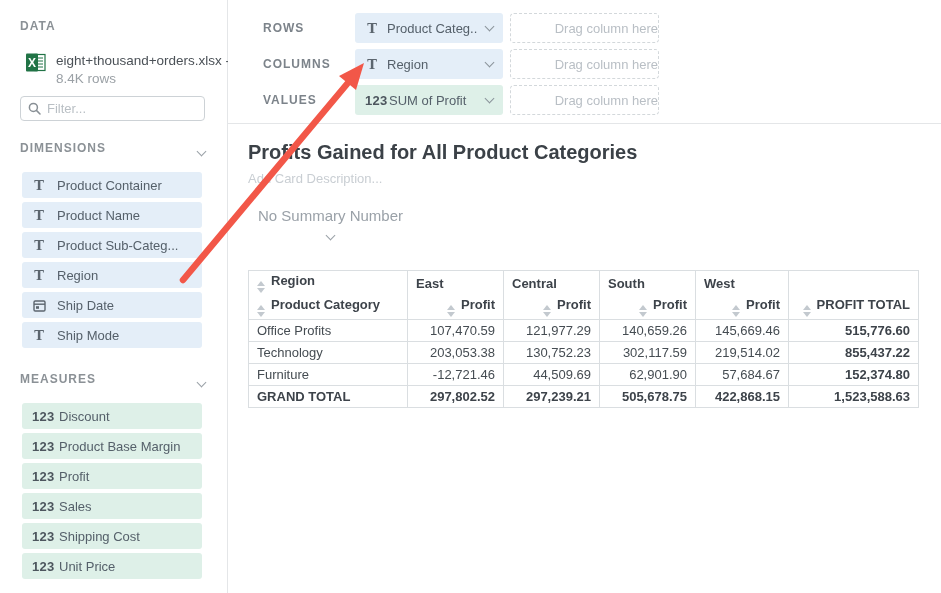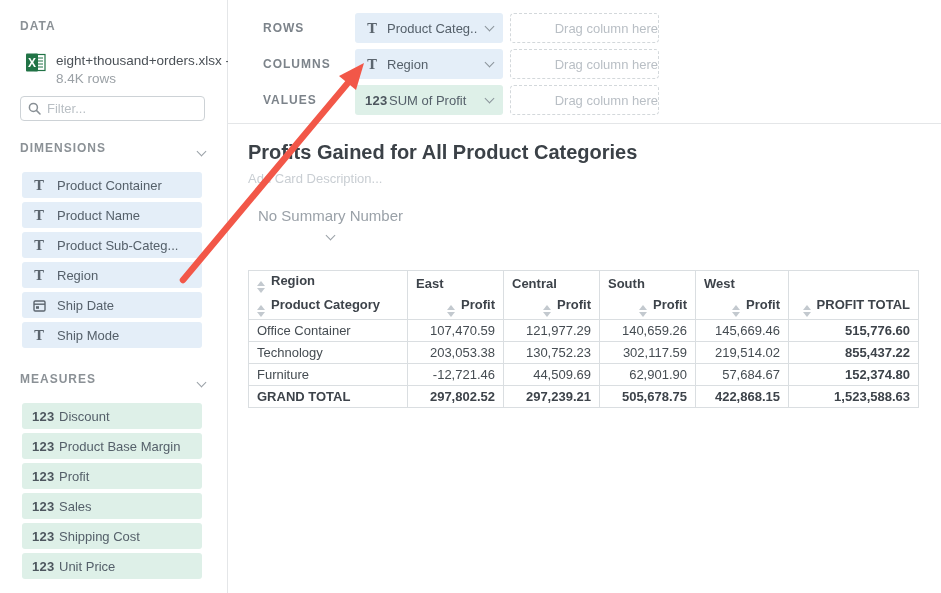--- a/index.html
+++ b/index.html
@@ -335,21 +335,21 @@
         <th>
           <span class="sort">
               <i class="up"></i>
               <i class="down"></i>
             </span><span>PROFIT TOTAL</span>
         </th>
       </tr>
     </thead>
     <tbody>
       <tr>
-        <td class="rowlabel">Office Container</td>
+        <td class="rowlabel">Office Profits</td>
         <td>107,470.59</td>
         <td>121,977.29</td>
         <td>140,659.26</td>
         <td>145,669.46</td>
         <td class="totalcol">515,776.60</td>
       </tr>
       <tr>
         <td class="rowlabel">Technology</td>
         <td>203,053.38</td>
         <td>130,752.23</td>

